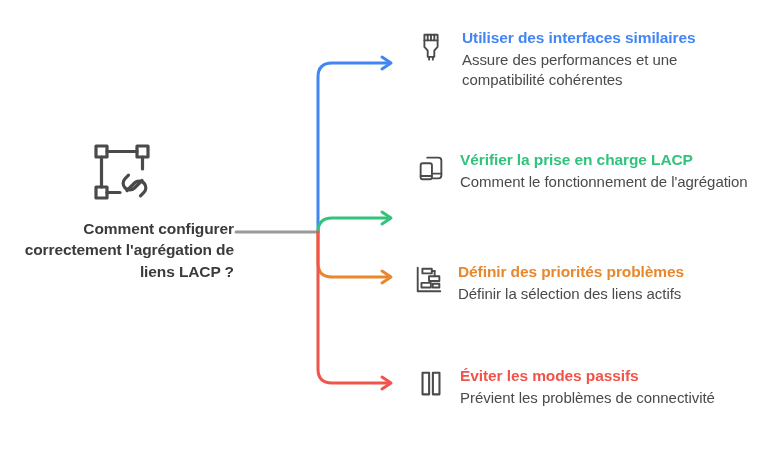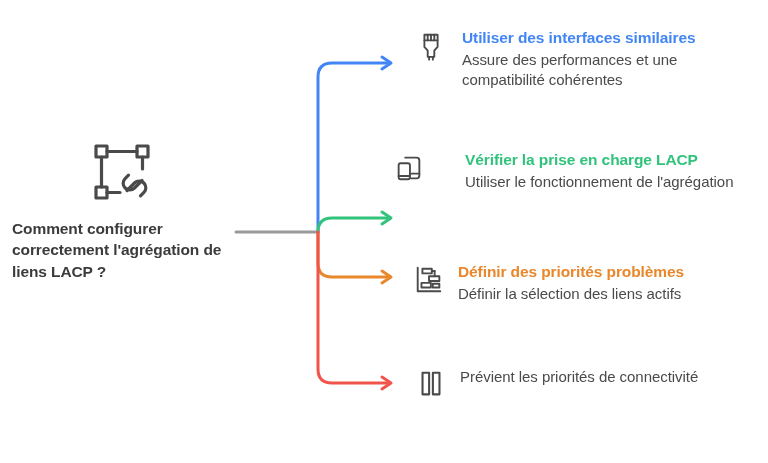--- a/index.html
+++ b/index.html
@@ -30,21 +30,21 @@
     flex-direction: column;
     align-items: center;
   }
   .root-icon {
     width: 66px;
     height: 66px;
     display: block;
   }
   .root-label {
     margin-top: 12px;
-    text-align: left;
+    text-align: right;
     font-size: 15.5px;
     font-weight: bold;
     line-height: 1.38;
     color: #3b3b3b;
     letter-spacing: -0.1px;
   }
 
   
   .connectors {
     position: absolute;
@@ -86,21 +86,21 @@
   .branch-desc {
     font-size: 15px;
     font-weight: normal;
     line-height: 1.35;
     color: #4a4a4a;
     margin: 1px 0 0 0;
     letter-spacing: -0.05px;
   }
 
   .branch-1 { left: 410px; top: 28px;  width: 352px; justify-content: space-between; }
-  .branch-2 { left: 388px; top: 150px; width: 352px; gap: 27px; }
+  .branch-2 { left: 410px; top: 150px; width: 352px; }
   .branch-3 { left: 408px; top: 262px; width: 360px; }
   .branch-4 { left: 410px; top: 366px; width: 352px; }
 
   .branch-1 .branch-text { width: 300px; }
   .branch-2 .branch-text { width: 300px; }
   .branch-3 .branch-text { width: 312px; }
   .branch-4 .branch-text { width: 300px; }
 </style>
 </head>
 <body>
@@ -163,21 +163,21 @@
     <div class="branch-icon-wrap">
       <svg class="branch-icon" viewBox="0 0 30 34" fill="none" stroke="#4A4A4A" stroke-width="2" stroke-linecap="round" stroke-linejoin="round">
         <path d="M11 6 h12 a3 3 0 0 1 3 3 v16 a3 3 0 0 1 -3 3 h-6"></path>
         <line x1="17" y1="23" x2="26" y2="23"></line>
         <rect x="4" y="12" width="12" height="17" rx="2.2"></rect>
         <line x1="4" y1="25.5" x2="16" y2="25.5"></line>
       </svg>
     </div>
     <div class="branch-text">
       <p class="branch-title" style="color:#31C37C">Vérifier la prise en charge LACP</p>
-      <p class="branch-desc">Utiliser le fonctionnement de l'agrégation</p>
+      <p class="branch-desc">Comment le fonctionnement de l'agrégation</p>
     </div>
   </div>
 
   <div class="branch branch-3">
     <div class="branch-icon-wrap">
       <svg class="branch-icon" viewBox="0 0 30 34" fill="none" stroke="#4A4A4A" stroke-width="2" stroke-linecap="round" stroke-linejoin="round">
         <path d="M3 4 V29 H27"></path>
         <rect x="8" y="5" width="10" height="5"></rect>
         <rect x="15" y="13" width="11" height="5"></rect>
         <rect x="7" y="20" width="10" height="5"></rect>
@@ -193,17 +193,18 @@
   </div>
 
   <div class="branch branch-4">
     <div class="branch-icon-wrap">
       <svg class="branch-icon" viewBox="0 0 30 34" fill="none" stroke="#4A4A4A" stroke-width="2.2" stroke-linecap="round" stroke-linejoin="round">
         <rect x="6" y="5" width="7" height="23"></rect>
         <rect x="17" y="5" width="7" height="23"></rect>
       </svg>
     </div>
     <div class="branch-text">
-      <p class="branch-desc">Prévient les priorités de connectivité</p>
+      <p class="branch-title" style="color:#F0544A">Éviter les modes passifs</p>
+      <p class="branch-desc">Prévient les problèmes de connectivité</p>
     </div>
   </div>
 
 </div>
 
 </body></html>

